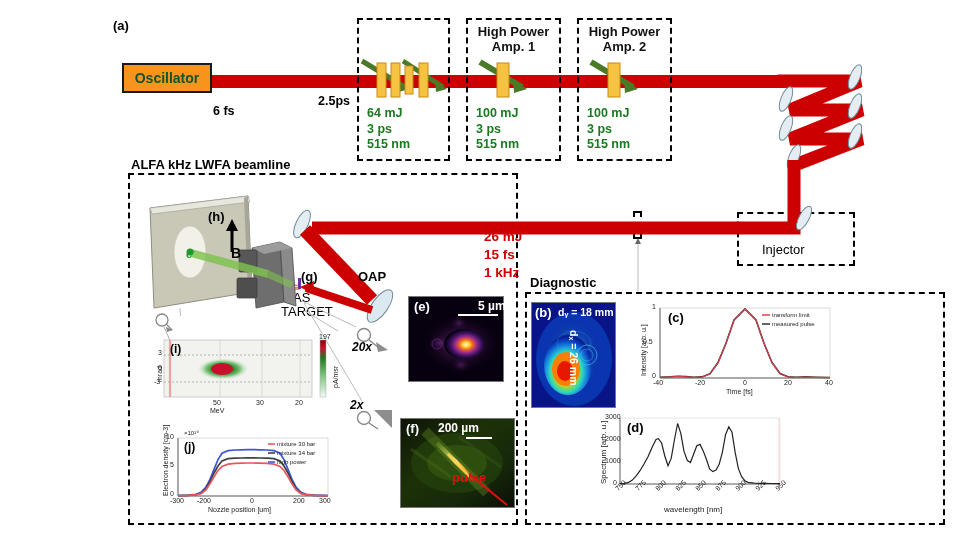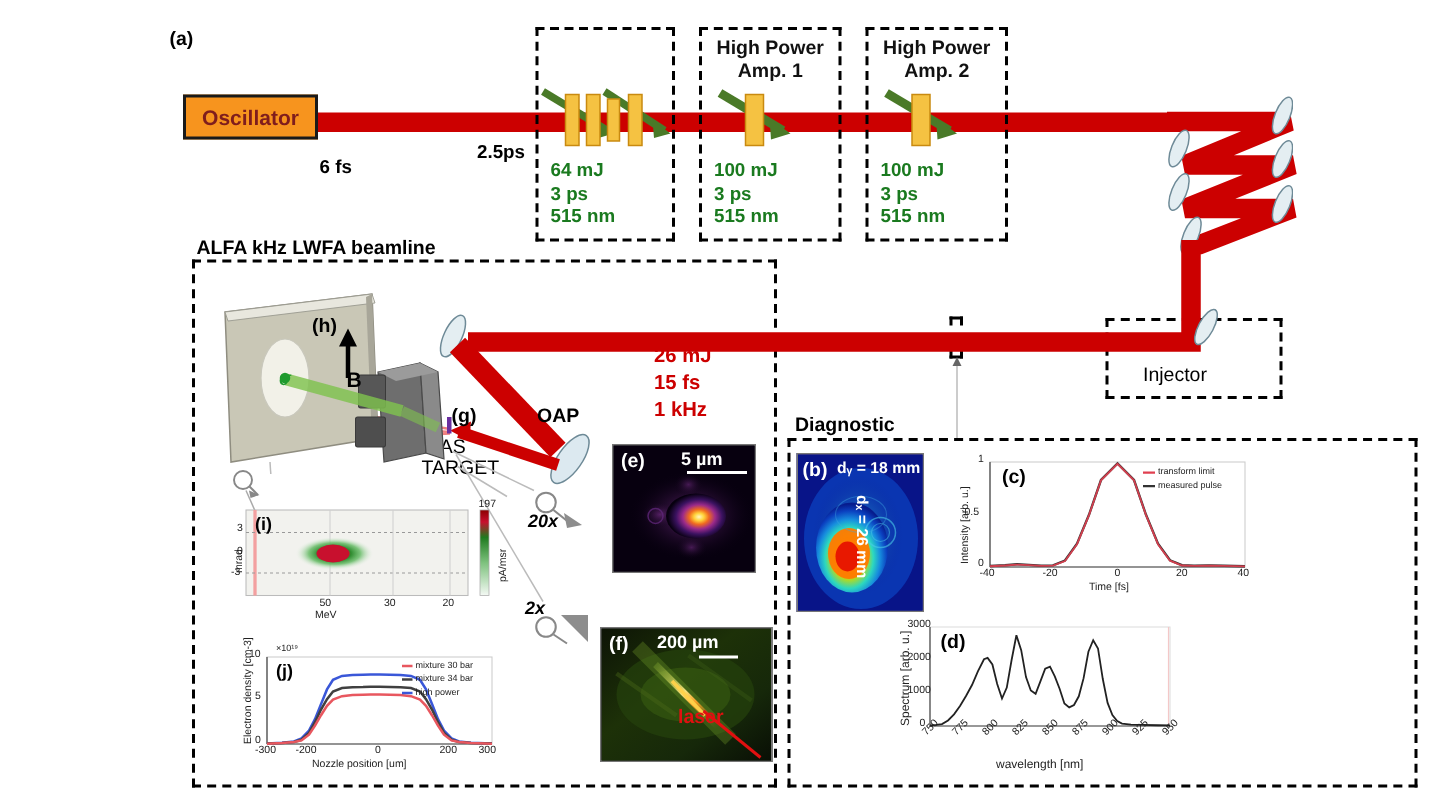--- a/index.html
+++ b/index.html
@@ -22,30 +22,30 @@
   .amp-title {
     position:absolute; width:100%; text-align:center; top:5px;
     font-size:13px; font-weight:600; line-height:1.15; color:#111;
   }
   .amp-specs {
     position:absolute; left:8px; bottom:6px; font-size:12.5px;
     font-weight:bold; color:#1a7a1f; line-height:1.25;
   }
   .comp-box {
     position:absolute; background:#F7941E; border:2px solid #1a1a1a;
-    color:#7f1d1d; font-size:14px; font-weight:600;
+    color:#14532d; font-size:14px; font-weight:600;
     display:flex; align-items:center; justify-content:center;
   }
   .inline-t { position:absolute; font-size:12.5px; font-weight:bold; color:#000; }
 
   
   .dashbox { position:absolute; border:2.5px dashed #000; }
   .boxcap { position:absolute; font-size:13px; font-weight:bold; }
 
-  .red-t { color:#CC0000; font-weight:bold; font-size:13.5px; line-height:1.35; }
+  .red-t { color:#CC0000; font-weight:bold; font-size:13.5px; line-height:1.35;margin-left:48px; }
   .plain { font-size:12.5px; font-weight:bold; }
 
   .imgpanel { position:absolute; border:1px solid #777; overflow:hidden; }
   .panel-tag {
     position:absolute; font-weight:bold; font-size:13px; z-index:5;
   }
   .scalebar-txt { position:absolute; font-weight:bold; font-size:12px; z-index:5; }
   .scaleline { position:absolute; background:#fff; height:2px; z-index:5; }
 
   .axlabel { position:absolute; font-size:7px; color:#222; }
@@ -252,21 +252,21 @@
       <rect width="96" height="86" fill="#07000F"></rect>
       <ellipse cx="52" cy="47" rx="42" ry="30" fill="url(#gEh)"></ellipse>
       <ellipse cx="31" cy="46" rx="13" ry="9" fill="url(#gEh)" opacity="0.7"></ellipse>
       <ellipse cx="50" cy="26" rx="10" ry="8" fill="url(#gEh)" opacity="0.6"></ellipse>
       <ellipse cx="52" cy="68" rx="11" ry="8" fill="url(#gEh)" opacity="0.6"></ellipse>
       <ellipse cx="55" cy="47" rx="20" ry="15" fill="url(#gE)"></ellipse>
       <ellipse cx="28" cy="47" rx="5" ry="5" fill="none" stroke="#5E2678" stroke-width="1" opacity="0.8"></ellipse>
     </svg>
   </div>
   <div class="panel-tag" style="left:414px;top:299px;color:#fff;">(e)</div>
-  <div class="scalebar-txt" style="left:454px;top:299px;color:#fff;">5 µm</div>
+  <div class="scalebar-txt" style="left:478px;top:299px;color:#fff;">5 µm</div>
   <div class="scaleline" style="left:458px;top:314px;width:40px;"></div>
 
   <div class="imgpanel" style="left:400px;top:418px;width:115px;height:90px;background:#060C04;">
     <svg width="115" height="90">
       <defs>
         <linearGradient id="gFbg" x1="0" y1="0" x2="1" y2="1">
           <stop offset="0%" stop-color="#0D1406"></stop>
           <stop offset="40%" stop-color="#1D3108"></stop>
           <stop offset="70%" stop-color="#16280A"></stop>
           <stop offset="100%" stop-color="#080D05"></stop>
@@ -285,21 +285,21 @@
       <path d="M36,24 L78,66" stroke="url(#gFstreak)" stroke-width="4.5" fill="none"></path>
       <path d="M47,35 L69,58" stroke="#FFD24A" stroke-width="2.4" fill="none" opacity="0.95"></path>
       <path d="M10,30 L50,58" stroke="#4A6A18" stroke-width="3" opacity="0.4" fill="none"></path>
       <path d="M58,18 L100,48" stroke="#42621A" stroke-width="3" opacity="0.3" fill="none"></path>
       <line x1="68" y1="55" x2="106" y2="86" stroke="#E01010" stroke-width="2"></line>
     </svg>
   </div>
   <div class="panel-tag" style="left:406px;top:421px;color:#fff;">(f)</div>
   <div class="scalebar-txt" style="left:438px;top:421px;color:#fff;text-align:center;">200 µm</div>
   <div class="scaleline" style="left:466px;top:437px;width:26px;"></div>
-  <div style="position:absolute;left:452px;top:470px;color:#E01010;font-weight:bold;font-size:13px;">laser</div>
+  <div style="position:absolute;left:452px;top:470px;color:#E01010;font-weight:bold;font-size:13px;">pulse</div>
 
   <div class="abs" style="left:152px;top:336px;width:185px;height:80px;">
     <svg width="185" height="80">
       <defs>
         <radialGradient id="gI" cx="50%" cy="50%" r="50%">
           <stop offset="0%" stop-color="#C8102E"></stop>
           <stop offset="26%" stop-color="#D42B2B"></stop>
           <stop offset="42%" stop-color="#2E8B2E"></stop>
           <stop offset="66%" stop-color="#66BB66" stop-opacity="0.85"></stop>
           <stop offset="100%" stop-color="#E9F2E9" stop-opacity="0"></stop>

